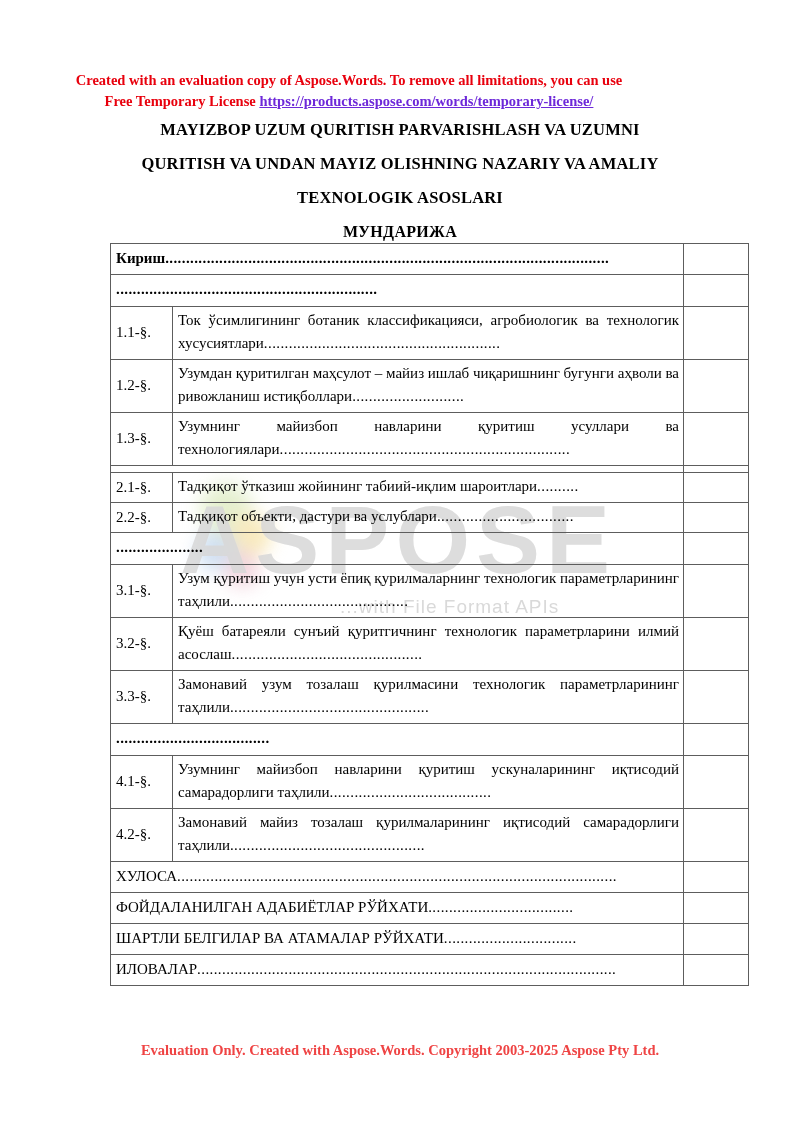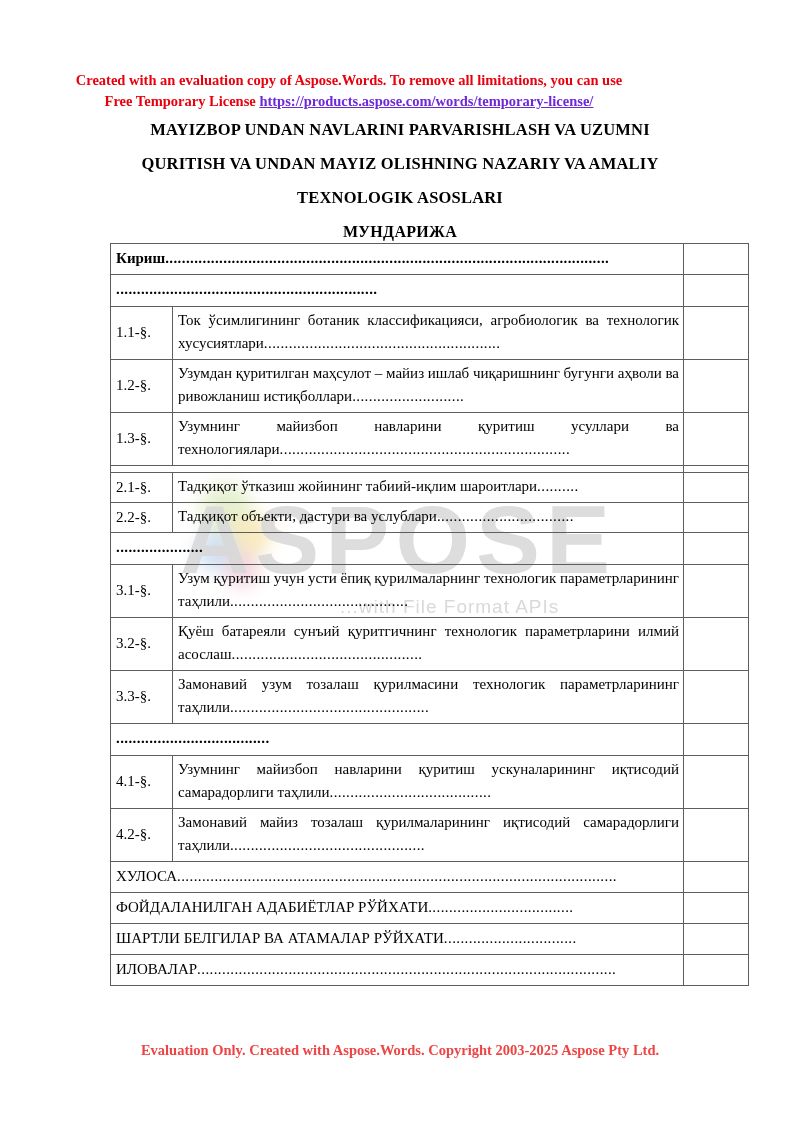--- a/index.html
+++ b/index.html
@@ -205,21 +205,21 @@
       <text class="wm-sub" x="160" y="148">...with File Format APIs</text>
     </svg>
   </div>
 
   <div class="eval-top">
     <div class="line">Created with an evaluation copy of Aspose.Words. To remove all limitations, you can use</div>
     <div class="line"><span>Free Temporary License </span><a class="eval-link" href="#">https://products.aspose.com/words/temporary-license/</a></div>
   </div>
 
   <div class="title-block">
-    <div class="doc-title-line">MAYIZBOP UNDAN NAVLARINI PARVARISHLASH VA UZUMNI</div>
+    <div class="doc-title-line">MAYIZBOP UZUM QURITISH PARVARISHLASH VA UZUMNI</div>
     <div class="doc-title-line">QURITISH VA UNDAN MAYIZ OLISHNING NAZARIY VA AMALIY</div>
     <div class="doc-title-line">TEXNOLOGIK ASOSLARI</div>
     <div class="toc-heading">МУНДАРИЖА</div>
   </div>
 
   <div class="toc-wrap">
     <table class="toc">
       <colgroup>
         <col class="c-num">
         <col class="c-text">

